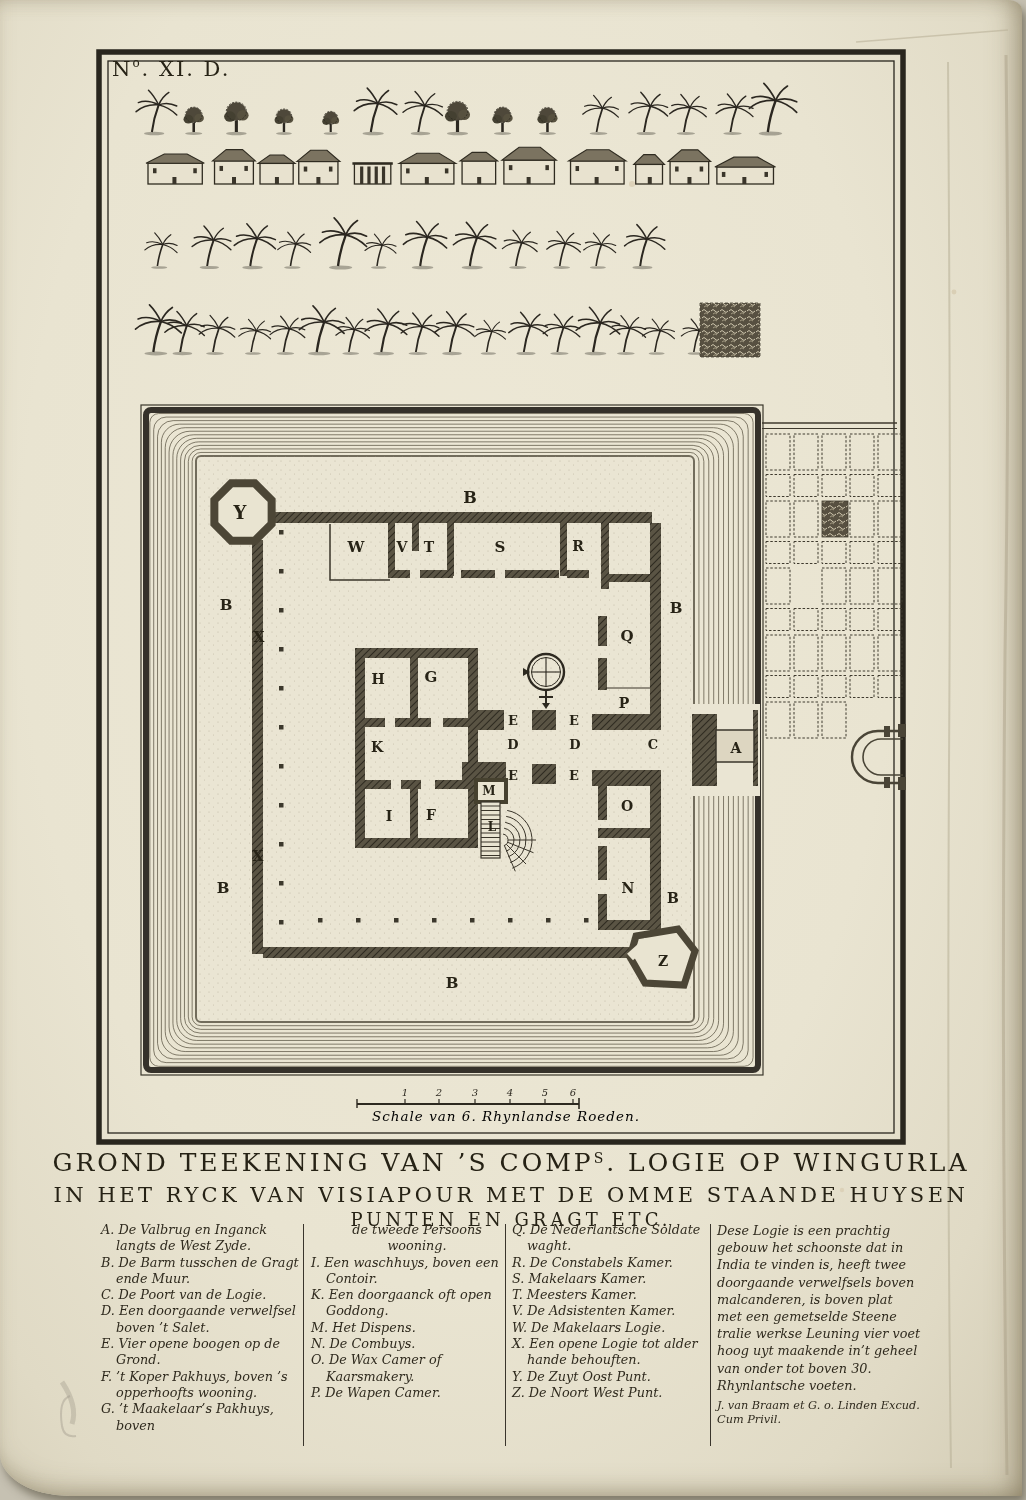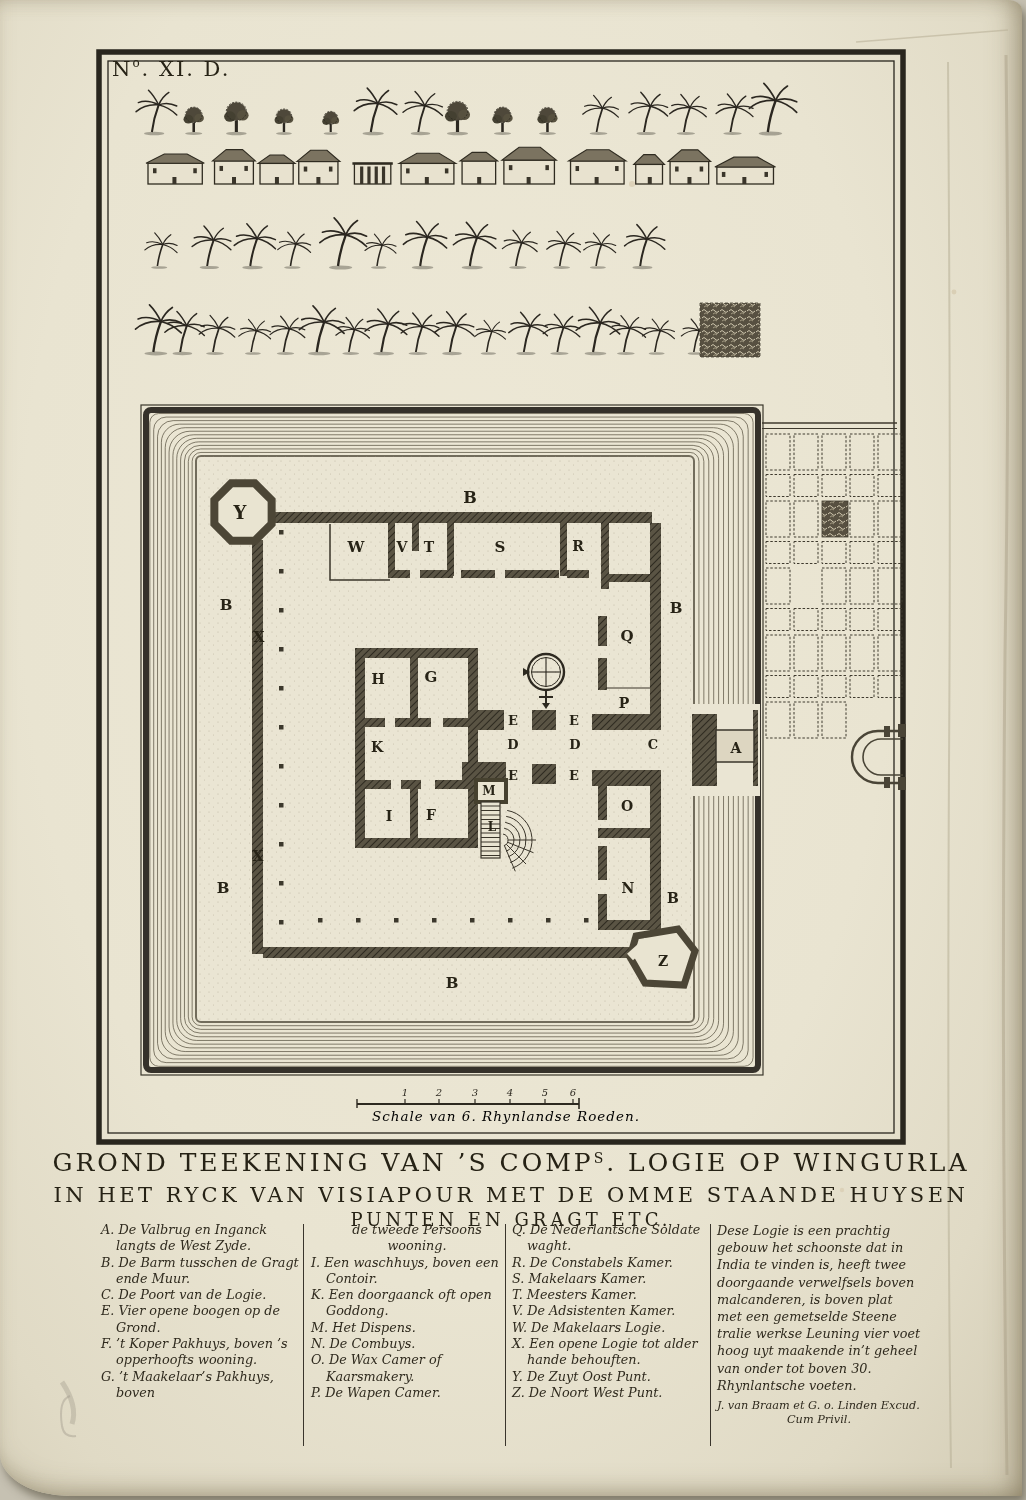--- a/index.html
+++ b/index.html
@@ -24,21 +24,21 @@
                  letter-spacing:1px;color:#000000;}
   .legend{position:absolute;left:89px;top:1222px;width:824px;height:230px;font-style:italic;
           font-size:12.8px;line-height:16.3px;color:#2f2a1e;margin-left:10px;}
   .lcol{position:absolute;top:0;}
   .lsep{position:absolute;top:2px;width:1px;height:222px;background:#3a352c;}
   .entry{padding-left:15px;text-indent:-15px;}
   .entry .k{font-style:italic;}
   .entry.lead{padding-left:22px;text-indent:0;text-align:center;}
   .lpara{line-height:17.2px;}
   .imprint{font-size:11.3px;line-height:13.5px;margin-top:5px;}
-  .imprint2{font-size:11.3px;line-height:13.5px;text-align:center;}
+  .imprint2{font-size:11.3px;line-height:13.5px;}
 </style>
 </head>
 <body>
 
 <div class="page">
   <div class="paper"></div>
 
   <svg id="plan-svg" width="1026" height="1500" viewBox="0 0 1026 1500">
     <defs>
       <pattern id="wallpat" width="5" height="5" patternUnits="userSpaceOnUse" patternTransform="rotate(45)">
@@ -706,20 +706,21 @@
     <div class="t3">PUNTEN EN GRAGT ETC.</div>
   </div>
 
   <div class="scale-caption">Schale van 6. Rhynlandse Roeden.</div>
 
   <div class="legend">
     <div class="lcol" id="lcol0" style="left:2px;width:200px">
         <div class="entry"><span class="k">A.</span> De Valbrug en Inganck langts de West Zyde.</div>
         <div class="entry"><span class="k">B.</span> De Barm tusschen de Gragt ende Muur.</div>
         <div class="entry"><span class="k">C.</span> De Poort van de Logie.</div>
+        <div class="entry"><span class="k">D.</span> Een doorgaande verwelfsel boven ’t Salet.</div>
         <div class="entry"><span class="k">E.</span> Vier opene boogen op de Grond.</div>
         <div class="entry"><span class="k">F.</span> ’t Koper Pakhuys, boven ’s opperhoofts wooning.</div>
         <div class="entry"><span class="k">G.</span> ’t Maakelaar’s Pakhuys, boven</div>
       </div>
     <div class="lsep" style="left:204px"></div>
     <div class="lcol" id="lcol1" style="left:212px;width:190px">
         <div class="entry lead">de tweede Persoons wooning.</div>
         <div class="entry"><span class="k">I.</span> Een waschhuys, boven een Contoir.</div>
         <div class="entry"><span class="k">K.</span> Een doorgaanck oft open Goddong.</div>
         <div class="entry"><span class="k">M.</span> Het Dispens.</div>

